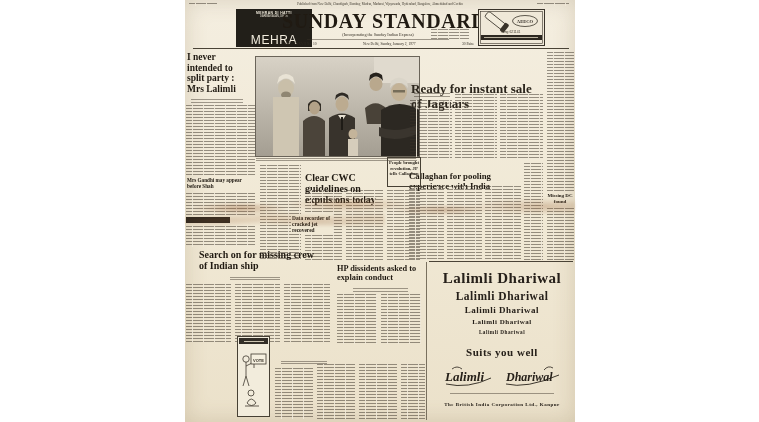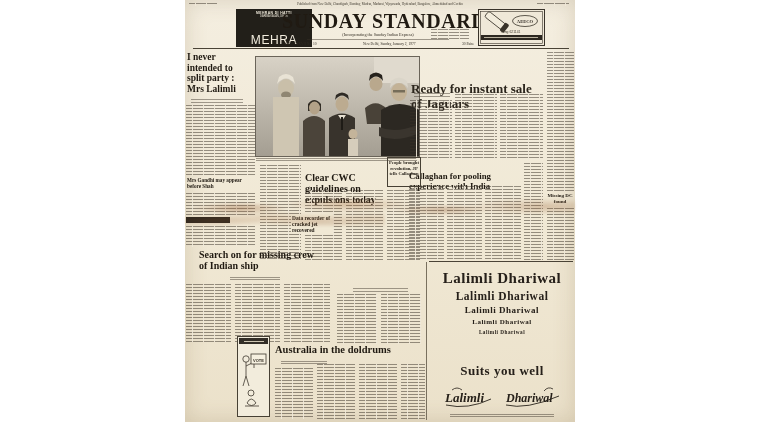--- a/index.html
+++ b/index.html
@@ -149,33 +149,34 @@
   <div class="abs tx" style="left:161px;top:190px;width:37px;height:71px"></div>
   <div class="abs tx" style="left:202px;top:190px;width:33px;height:71px"></div>
   <div class="abs hl" style="left:106px;top:214px;width:40px;font-size:5.4px;background:#f0e8d4;padding:1px 1px">Data recorder of cracked jet recovered</div>
 
   <div class="abs hl" style="left:14px;top:249px;width:118px;font-size:10px">Search on for missing crew of Indian ship</div>
   <div class="abs txs" style="left:45px;top:277px;width:50px;height:4px"></div>
   <div class="abs tx" style="left:1px;top:284px;width:45px;height:58px"></div>
   <div class="abs tx" style="left:50px;top:284px;width:45px;height:58px"></div>
   <div class="abs tx" style="left:99px;top:284px;width:46px;height:58px"></div>
 
+  <div class="abs hl" style="left:152px;top:264px;width:84px;font-size:8.3px">HP dissidents asked to explain conduct</div>
   <div class="abs txs" style="left:168px;top:288px;width:55px;height:4px"></div>
   <div class="abs tx" style="left:152px;top:294px;width:40px;height:50px"></div>
   <div class="abs tx" style="left:196px;top:294px;width:40px;height:50px"></div>
 
   <div class="abs rule" style="left:244px;top:261px;width:144px;height:1px"></div>
   <div class="abs vr" style="left:241px;top:262px;width:1px;height:158px"></div>
   <div class="lal">
     <div class="big" style="font-size:15px;margin-top:8px">Lalimli Dhariwal</div>
     <div class="big" style="font-size:11.5px;margin-top:3px">Lalimli Dhariwal</div>
     <div class="big" style="font-size:9px;margin-top:3px">Lalimli Dhariwal</div>
     <div class="big" style="font-size:7px;margin-top:3px">Lalimli Dhariwal</div>
     <div class="big" style="font-size:5.2px;margin-top:3px">Lalimli Dhariwal</div>
-    <div class="big" style="font-size:13px;margin-top:28px">Suits you well</div>
+    <div class="big" style="font-size:11px;margin-top:11px">Suits you well</div>
     <div style="display:flex;justify-content:center;gap:10px;margin-top:7px">
       <svg width="52" height="24">
         <path d="M10 4 q5 -4 10 0" stroke="#27211a" stroke-width="0.8" fill="none"></path>
         <text x="3" y="16" font-family="Liberation Serif, serif" font-size="13" font-style="italic" font-weight="bold" fill="#27211a">Lalimli</text>
         <path d="M4 19 Q26 24 49 13" stroke="#27211a" stroke-width="0.9" fill="none"></path>
       </svg>
       <svg width="58" height="24">
         <path d="M40 5 q4 -5 9 -2" stroke="#27211a" stroke-width="0.8" fill="none"></path>
         <text x="2" y="16" font-family="Liberation Serif, serif" font-size="12" font-style="italic" font-weight="bold" fill="#27211a">Dhariwal</text>
         <path d="M2 19 Q22 24 55 10" stroke="#27211a" stroke-width="0.9" fill="none"></path>
@@ -195,21 +196,20 @@
         <path d="M8 17 L8 31 M8 21 L14 18 M8 31 L5 41 M8 31 L11 41"></path>
         <rect x="13" y="9" width="15" height="10" fill="#f6f0e0"></rect>
         <path d="M16 23 L16 19"></path>
         <circle cx="13" cy="48" r="3"></circle>
         <path d="M9 58 q4 -8 9 0 q-4.5 5 -9 0 M7 61 h14"></path>
       </g>
       <text x="20.5" y="16.5" text-anchor="middle" font-size="4" font-weight="bold" fill="#332c22" font-family="Liberation Sans, sans-serif">VOTE</text>
     </svg>
   </div>
 
-  <div class="abs hl" style="left:90px;top:344px;width:180px;font-size:10.5px">Australia in the doldrums</div>
   <div class="abs txs" style="left:96px;top:361px;width:46px;height:4px"></div>
   <div class="abs tx" style="left:90px;top:368px;width:38px;height:51px"></div>
   <div class="abs tx" style="left:132px;top:364px;width:38px;height:55px"></div>
   <div class="abs tx" style="left:174px;top:364px;width:38px;height:55px"></div>
   <div class="abs tx" style="left:216px;top:364px;width:24px;height:55px"></div>
 
   <div class="abs stain" style="left:0;top:195px;width:390px;height:24px"></div>
   <div class="abs stain" style="left:0;top:212px;width:200px;height:16px;opacity:.6"></div>
 
 </div>

